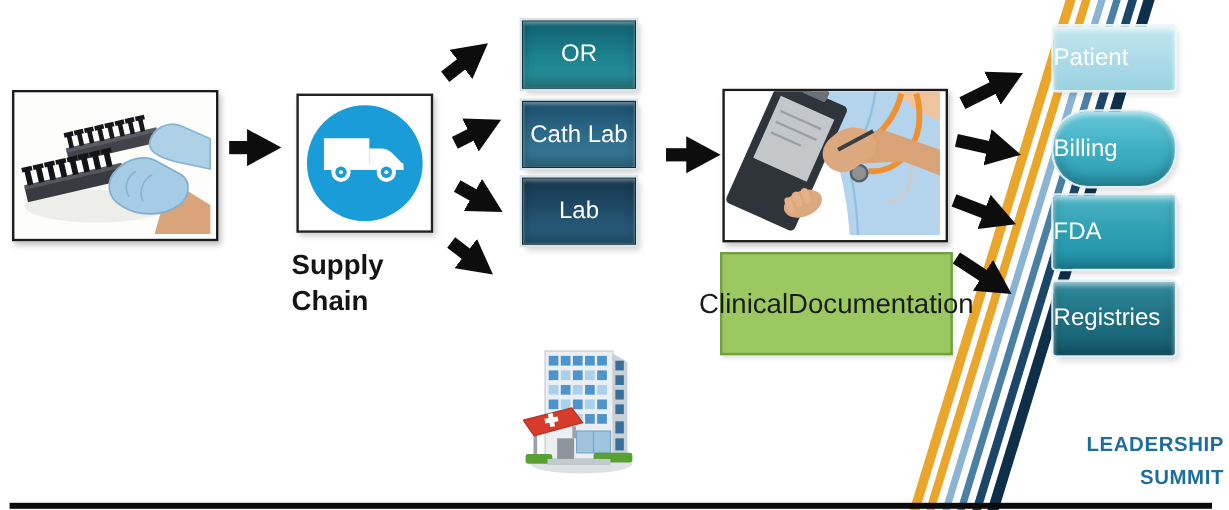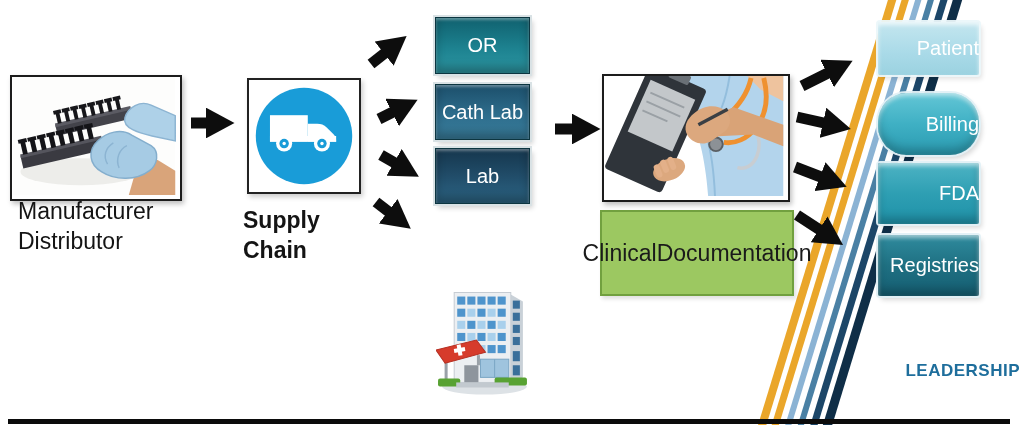--- a/index.html
+++ b/index.html
@@ -40,21 +40,21 @@
     display:flex;align-items:center;justify-content:center;
     color:#fff;font-size:20px;border:1px solid #0c3540;
     box-shadow:0 0 0 2px #d9e2e5,3px 4px 5px rgba(0,0,0,.18),
       inset 0 2px 3px rgba(255,255,255,.35),inset 0 -6px 10px rgba(0,0,0,.30);}
   .dept-or{top:17px;height:55px;background:linear-gradient(180deg,#10616f 0%,#1d8290 55%,#2d97a3 100%);}
   .dept-cath{top:84px;height:54px;background:linear-gradient(180deg,#1c4f6b 0%,#2e6d8c 55%,#3a7f9e 100%);text-align:right;}
   .dept-lab{top:148px;height:54px;background:linear-gradient(180deg,#15364d 0%,#224f6c 55%,#2c6584 100%);}
   .dept-nursing{top:212px;height:54px;background:linear-gradient(180deg,#132f43 0%,#1e4a66 55%,#27597a 100%);}
   
   .dest{position:absolute;left:878px;width:101px;z-index:5;border-radius:2px;
-    display:flex;align-items:center;justify-content:flex-end;
+    display:flex;align-items:center;justify-content:flex-start;
     color:#fff;font-size:20px;
     box-shadow:0 0 0 2px rgba(225,240,245,.95),3px 4px 5px rgba(0,0,0,.15),
       inset 0 3px 4px rgba(255,255,255,.55),inset 0 -6px 10px rgba(0,0,0,.22);}
   .dest-patient{top:22px;height:53px;background:linear-gradient(180deg,#c4e6ef 0%,#a9dae8 60%,#9bd2e0 100%);
     box-shadow:0 0 0 2px rgba(235,247,250,.95),3px 4px 5px rgba(0,0,0,.12),
       inset 0 3px 4px rgba(255,255,255,.7);}
   .dest-billing{top:93px;height:62px;background:linear-gradient(180deg,#63c6d6 0%,#3fb0c4 50%,#2a9ab0 100%);border-radius:29px;}
   .dest-fda{top:163px;height:61px;background:linear-gradient(180deg,#4db3c4 0%,#2e9fb3 50%,#1f91a8 100%);}
   .dest-registries{top:235px;height:61px;background:linear-gradient(180deg,#2f8b9e 0%,#1f7082 50%,#155e72 100%);}
   
@@ -140,24 +140,20 @@
       </g>
 
       <path d="M120,122 l8,-28 c4,-9 15,-12 24,-7 l16,10 v25 z" fill="#d9a47a"></path>
 
       <path d="M116,42 c3,-11 16,-18 27,-13 l25,11 v26 l-24,-5 c-13,-3 -31,-8 -28,-19 z" fill="#aed1e8" stroke="#8cb4d2" stroke-width="1.5"></path>
 
       <path d="M92,98 c-13,-7 -15,-22 -4,-32 c9,-9 24,-13 35,-6 l20,11 c9,6 7,20 -2,26 c-13,10 -35,10 -49,1 z" fill="#a6cbe4" stroke="#84aecd" stroke-width="1.5"></path>
       <path d="M98,90 c-5,-8 -2,-17 6,-22 M110,94 c-4,-9 0,-19 8,-23" stroke="#8cb4d2" stroke-width="1.5" fill="none"></path>
     </svg>
   </figure>
-  <div class="label manu-label">
-    <span>Manufacturer</span>
-    <span>Distributor</span>
-  </div>
 
   <div class="supply-box">
     <svg viewBox="0 0 110 110" width="104" height="104">
       <circle cx="55" cy="55" r="51" fill="#199CD8"></circle>
       <g fill="#ffffff">
         <rect x="19" y="33" width="40" height="28"></rect>
         <path d="M59,42 h10 c4,0 7,1 10,4 l7,7 c2,2 3,4 3,7 v1 h-30 z"></path>
         <rect x="19" y="55" width="70" height="6"></rect>
       </g>
       <circle cx="34" cy="63" r="8.5" fill="#ffffff"></circle>
@@ -291,20 +287,21 @@
   </div>
   <div class="dest dest-fda">
     <span>FDA</span>
   </div>
   <div class="dest dest-registries">
     <span>Registries</span>
   </div>
 
   <div class="brand">
     <span>LEADERSHIP</span>
+    <span>SUMMIT</span>
   </div>
 
   <svg class="arrows" width="1024" height="425" viewBox="0 0 1024 425">
     <defs>
       <marker id="ah" markerWidth="2.8" markerHeight="2.8" refX="0.1" refY="1.4" orient="auto" markerUnits="strokeWidth">
         <path d="M0,0 L2.6,1.4 L0,2.8 Z" fill="#0d0d0d"></path>
       </marker>
     </defs>
     <g stroke="#0d0d0d" stroke-width="11" fill="none">
       <line x1="191" y1="123" x2="207" y2="123" marker-end="url(#ah)"></line>

